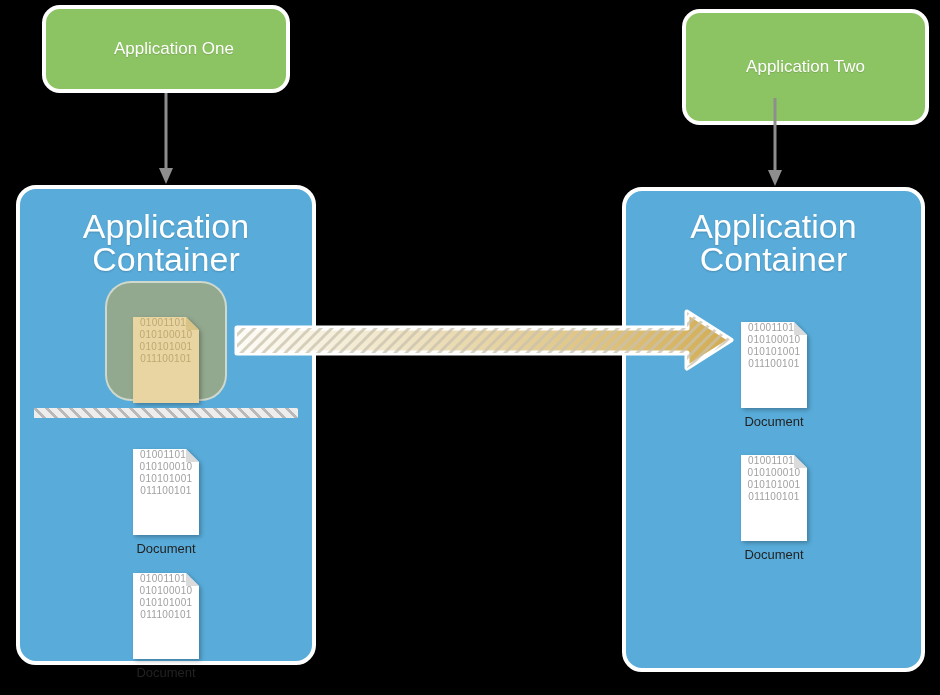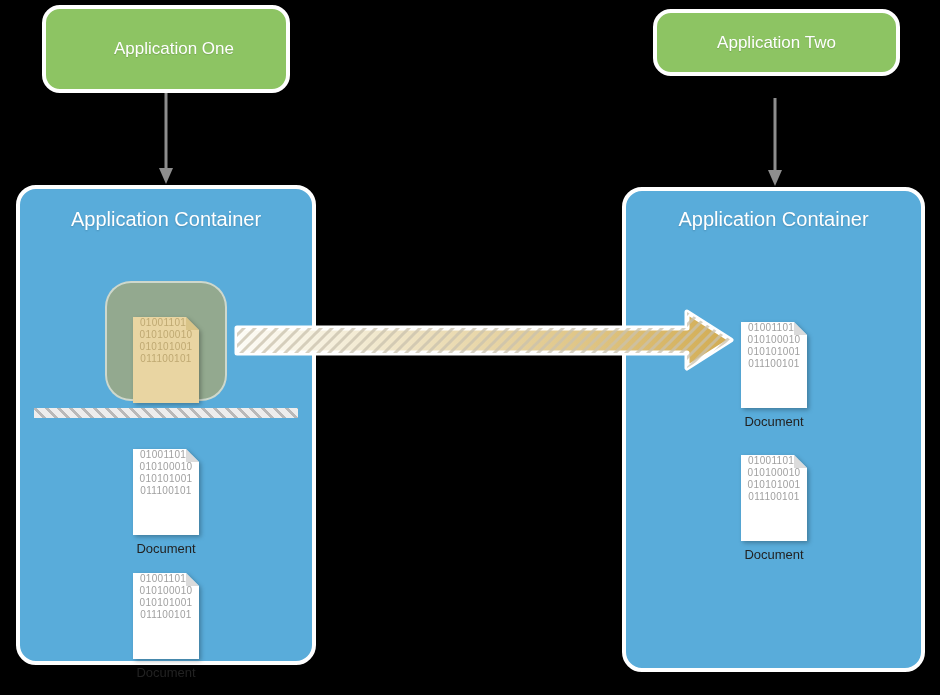--- a/index.html
+++ b/index.html
@@ -10,33 +10,33 @@
   
   .app-box{
     position:absolute;box-sizing:border-box;
     background:#8DC463;border:4px solid #FFFFFF;border-radius:18px;
     display:flex;align-items:center;justify-content:center;
     color:#FFFFFF;font-size:17px;
     box-shadow:0 2px 5px rgba(0,0,0,0.35);
     text-shadow:0 1px 1px rgba(0,0,0,0.15);
   }
   #app-one{left:42px;top:5px;width:248px;height:88px;padding-left:16px;}
-  #app-two{left:653px;top:9px;width:247px;height:67px;}
+  #app-two{left:682px;top:9px;width:247px;height:116px;}
   .connector{position:absolute;}
   
   .container{
     position:absolute;box-sizing:border-box;
     background:#59ACDA;border:4px solid #FFFFFF;border-radius:20px;
     box-shadow:0 2px 6px rgba(0,0,0,0.4);
   }
   #cont-one{left:16px;top:185px;width:300px;height:480px;}
   #cont-two{left:622px;top:187px;width:303px;height:485px;}
   .container-title{
-    position:absolute;left:0;right:0;top:14px;margin:0 auto;width:210px;
-    text-align:center;color:#FFFFFF;font-size:20px;line-height:33px;
+    position:absolute;left:0;right:0;top:14px;margin:7px auto;width:210px;
+    text-align:center;color:#FFFFFF;font-size:34px;line-height:33px;
     text-shadow:0 1px 2px rgba(0,0,0,0.18);
   }
   
   .sage-box{
     position:absolute;left:85px;top:92px;width:122px;height:120px;box-sizing:border-box;
     background:#93A98F;border:2px solid rgba(255,255,255,0.55);border-radius:26px;
     display:flex;flex-direction:column;align-items:center;padding-top:12px;
   }
   
   .doc-fig{

